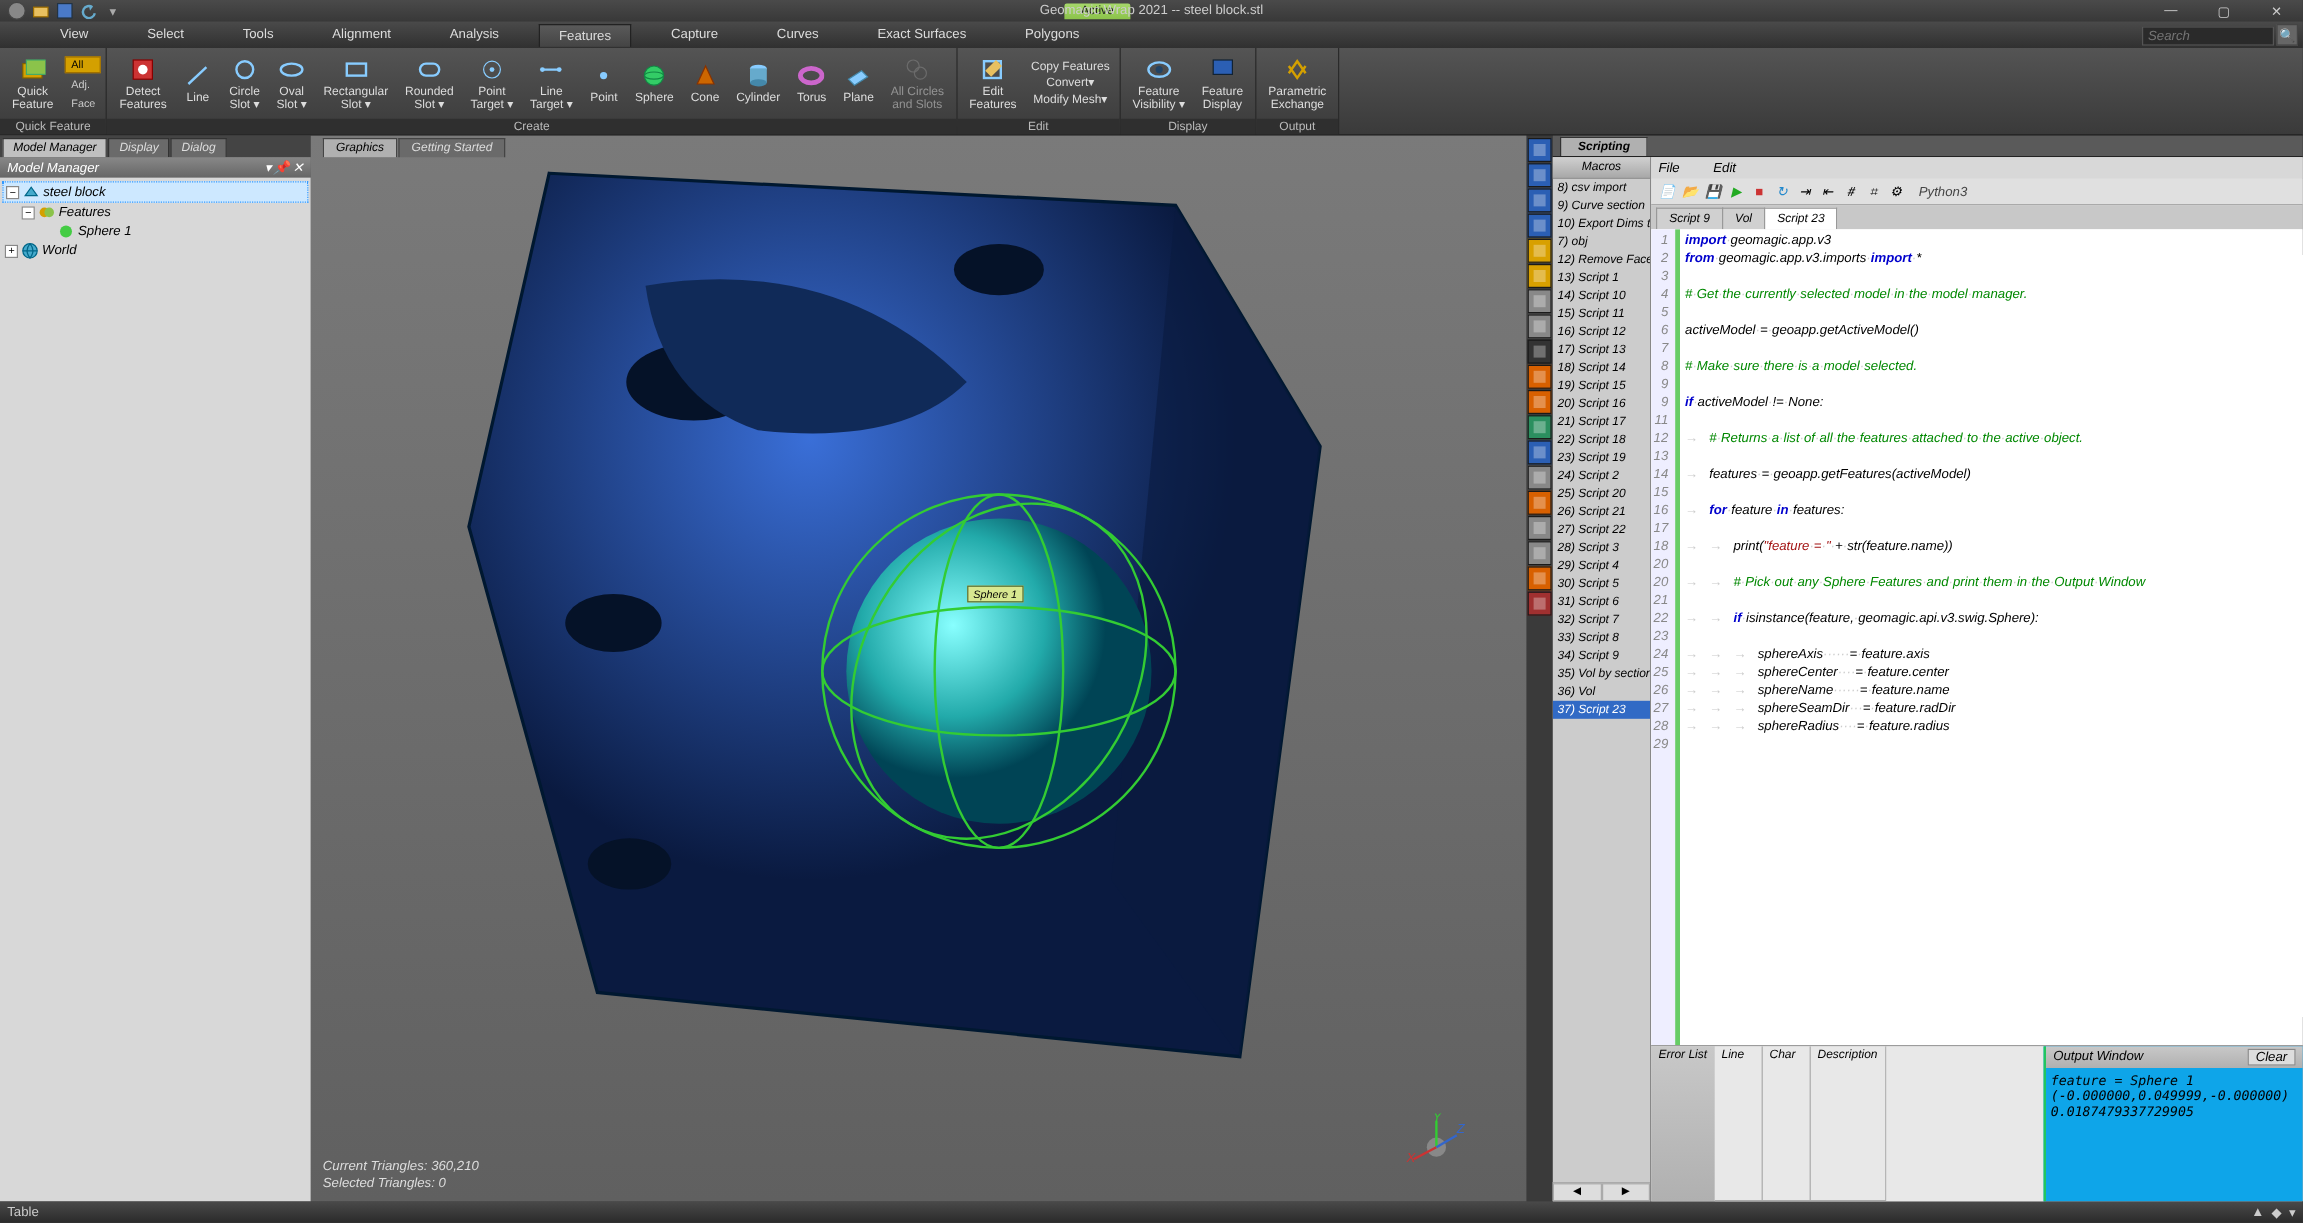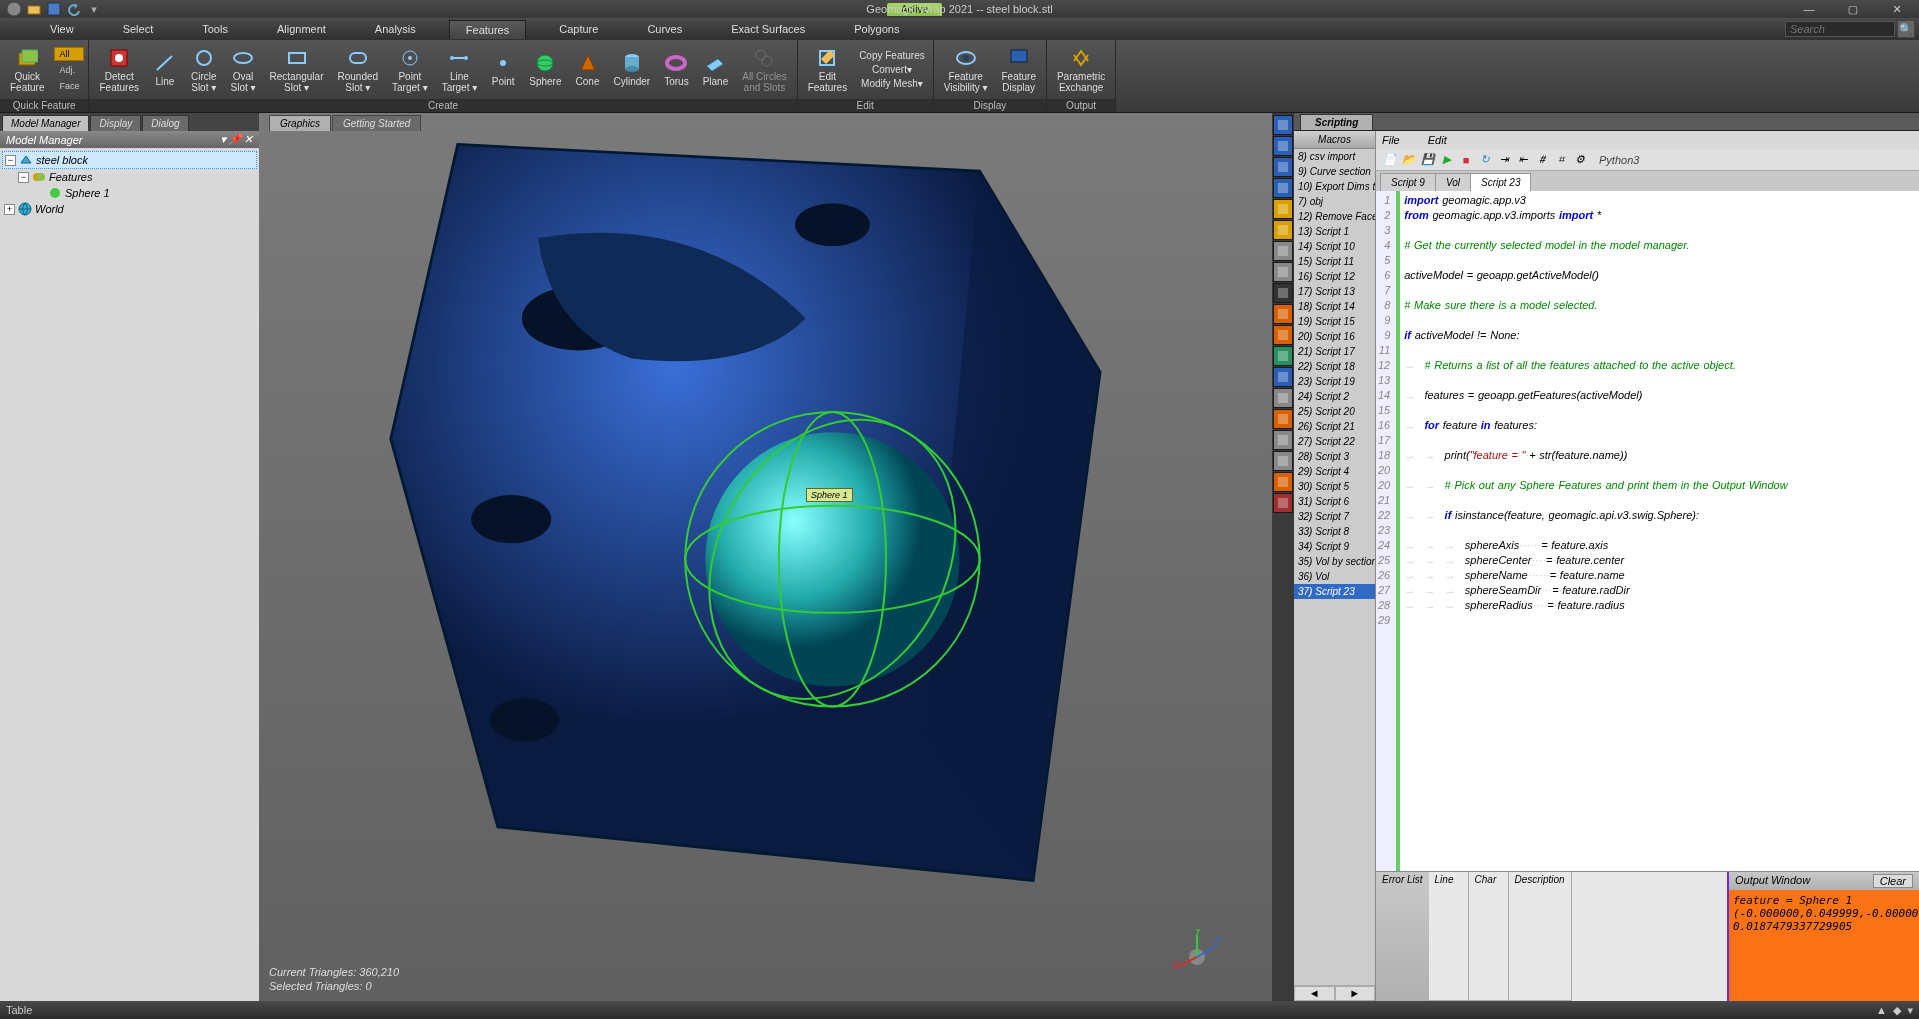--- a/index.html
+++ b/index.html
@@ -91,21 +91,21 @@
 .kw{color:#0000cc;font-weight:bold;}
 .cm{color:#008800;}
 .str{color:#a31515;}
 .ws{color:#ccc;}
 
 .bottom-split{height:130px;display:flex;border-top:1px solid #888;}
 .errlist{flex:1;background:#d8d8d8;display:flex;}
 .errlist-head{background:linear-gradient(#c8c8c8,#b0b0b0);padding:2px 6px;font-size:10px;}
 .errlist-cols{display:flex;background:#e8e8e8;border-bottom:1px solid #aaa;}
 .errlist-cols div{padding:2px 6px;border-right:1px solid #aaa;font-size:10px;}
-.outwin{width:192px;background:#f97316;display:flex;flex-direction:column;border-left:2px solid #6d28d9;}
+.outwin{width:216px;background:#0ea5e9;display:flex;flex-direction:column;border-left:2px solid #22c55e;}
 .outwin-head{background:linear-gradient(#c8c8c8,#b0b0b0);padding:2px 6px;font-size:10px;display:flex;}
 .outwin-head .clr{margin-left:auto;border:1px solid #888;padding:0 6px;background:#ddd;cursor:pointer;}
 .outwin-body{flex:1;padding:4px;font-family:Consolas,monospace;font-size:11px;white-space:pre;overflow:auto;}
 
 .statusbar{height:18px;background:linear-gradient(#4a4a4a,#2a2a2a);color:#ccc;display:flex;align-items:center;padding:0 6px;font-size:10px;}
 .statusbar .right{margin-left:auto;display:flex;gap:6px;}
 </style>
 </head>
 <body>
 

